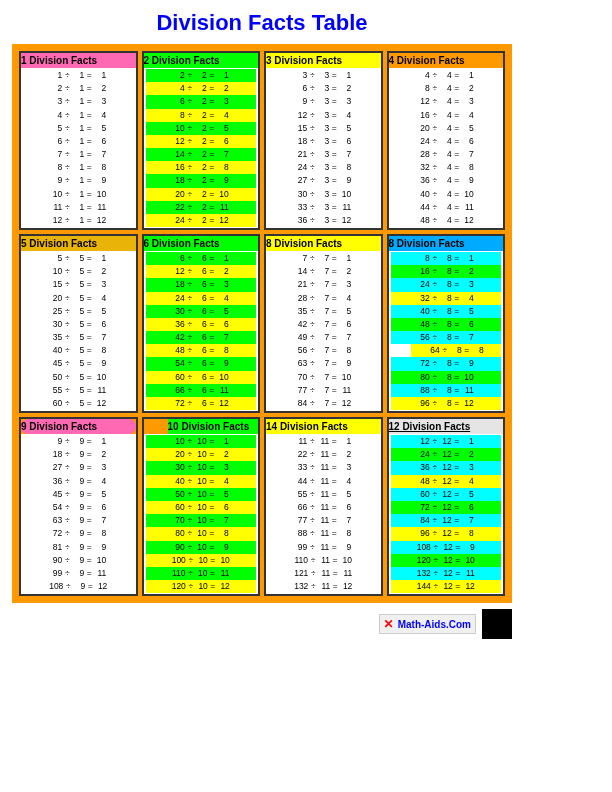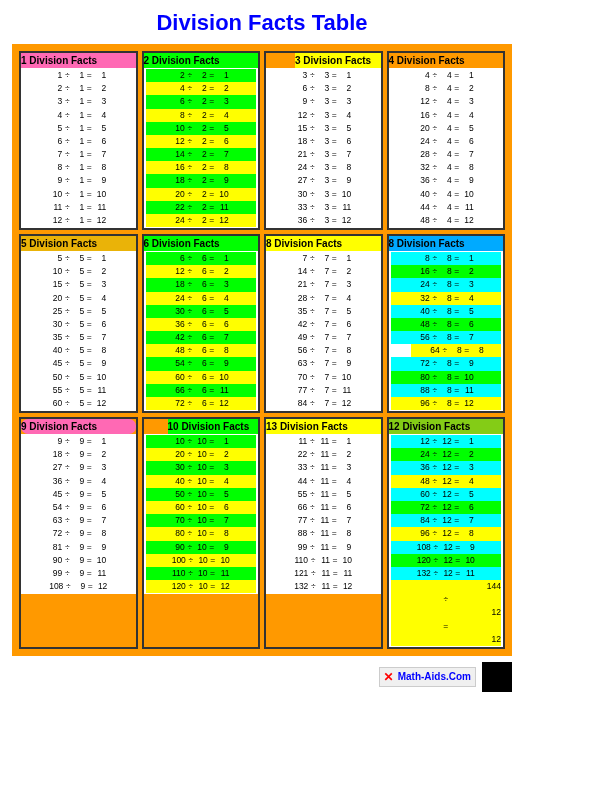--- a/index.html
+++ b/index.html
@@ -270,21 +270,21 @@
             <div class="fact-row" style="background: rgb(255, 255, 0);">
               <span>24</span>
               <span class="op">&nbsp;÷&nbsp;</span>
               <span>2</span>
               <span class="eq">&nbsp;=&nbsp;</span>
               <span>12</span>
             </div>
           </div>
         </div>
         <div class="fact-box">
-          <div class="fact-header" style="background: rgb(255, 255, 0); margin-left: 29px;">3 Division Facts</div>
+          <div class="fact-header" style="background: rgb(255, 255, 0);">3 Division Facts</div>
           <div class="fact-body">
             <div class="fact-row">
               <span>3</span>
               <span class="op">&nbsp;÷&nbsp;</span>
               <span>3</span>
               <span class="eq">&nbsp;=&nbsp;</span>
               <span>1</span>
             </div>
             <div class="fact-row">
               <span>6</span>
@@ -982,21 +982,21 @@
             <div class="fact-row" style="background: rgb(255, 255, 0);">
               <span>120</span>
               <span class="op">&nbsp;÷&nbsp;</span>
               <span>10</span>
               <span class="eq">&nbsp;=&nbsp;</span>
               <span>12</span>
             </div>
           </div>
         </div>
         <div class="fact-box">
-          <div class="fact-header" style="background: rgb(255, 255, 0);">13 Division Facts</div>
+          <div class="fact-header" style="background: rgb(255, 255, 0);">14 Division Facts</div>
           <div class="fact-body">
             <div class="fact-row">
               <span>11</span>
               <span class="op">&nbsp;÷&nbsp;</span>
               <span>11</span>
               <span class="eq">&nbsp;=&nbsp;</span>
               <span>1</span>
             </div>
             <div class="fact-row">
               <span>22</span>
@@ -1071,21 +1071,21 @@
             <div class="fact-row">
               <span>132</span>
               <span class="op">&nbsp;÷&nbsp;</span>
               <span>11</span>
               <span class="eq">&nbsp;=&nbsp;</span>
               <span>12</span>
             </div>
           </div>
         </div>
         <div class="fact-box">
-          <div class="fact-header" style="background: #84cc16;">12 Division Facts</div>
+          <div class="fact-header" style="background: #e5e5e5; text-decoration: underline;">12 Division Facts</div>
           <div class="fact-body">
             <div class="fact-row" style="background: rgb(0, 255, 255);">
               <span>12</span>
               <span class="op">&nbsp;÷&nbsp;</span>
               <span>12</span>
               <span class="eq">&nbsp;=&nbsp;</span>
               <span>1</span>
             </div>
             <div class="fact-row" style="background: rgb(0, 255, 0);">
               <span>24</span>
@@ -1150,21 +1150,21 @@
               <span class="eq">&nbsp;=&nbsp;</span>
               <span>10</span>
             </div>
             <div class="fact-row" style="background: rgb(0, 255, 255);">
               <span>132</span>
               <span class="op">&nbsp;÷&nbsp;</span>
               <span>12</span>
               <span class="eq">&nbsp;=&nbsp;</span>
               <span>11</span>
             </div>
-            <div class="fact-row" style="background: rgb(255, 255, 0); flex-direction: column;">
+            <div class="fact-row" style="background: rgb(255, 255, 0);">
               <span>144</span>
               <span class="op">&nbsp;÷&nbsp;</span>
               <span>12</span>
               <span class="eq">&nbsp;=&nbsp;</span>
               <span>12</span>
             </div>
           </div>
         </div>
       </div>
   </div>

